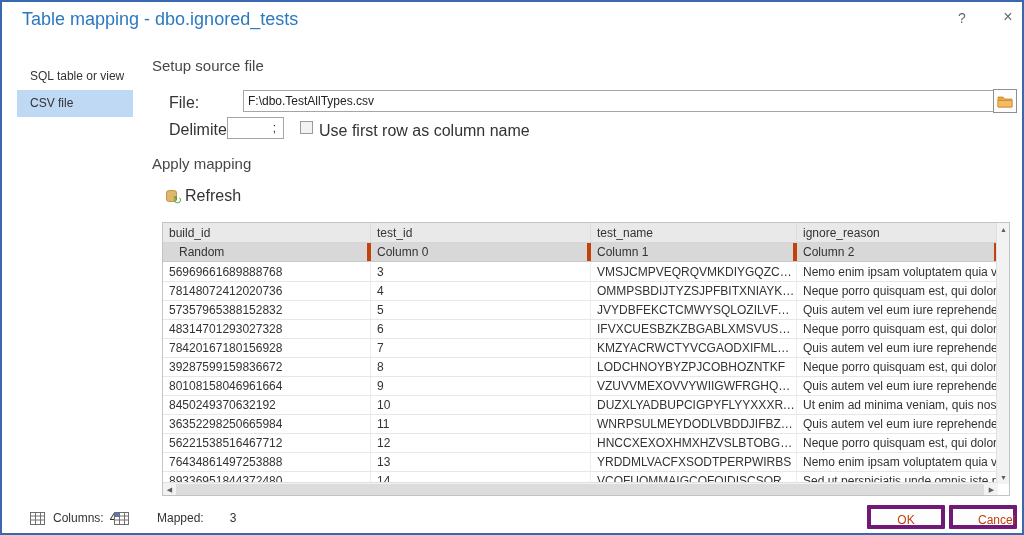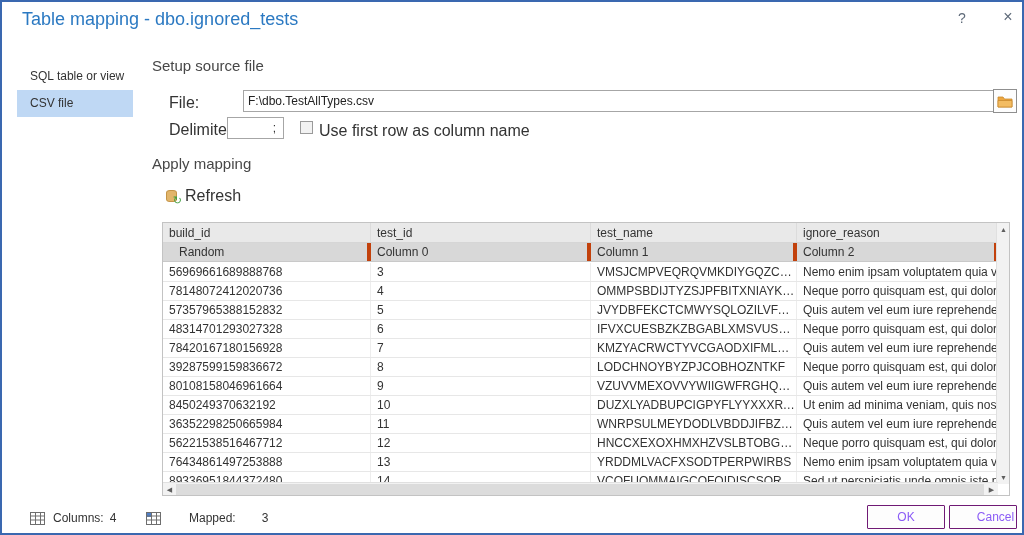--- a/index.html
+++ b/index.html
@@ -68,22 +68,22 @@
              border-top:1px solid #e0e0e0; }
   .sb-btn { position:absolute; width:13px; height:13px; font-size:7px; color:#5e5e5e;
             text-align:center; line-height:13px; cursor:pointer; }
   .hthumb { position:absolute; left:13px; top:1px; width:808px; height:11px; background:#dcdcdc; cursor:grab; }
 
   
   .status { position:absolute; left:0; top:500px; width:1024px; height:33px; font-size:12px; color:#333; }
   .status-item { position:absolute; top:9px; display:flex; align-items:center; gap:8px; }
   .status-num { margin-left:-2px; }
 
-  .btn { position:absolute; top:503px; height:24px; background:#fdfdfd; border:1px solid #701a75;
-         font-size:12px; color:#8b5cf6; text-align:center; line-height:22px; cursor:pointer;
+  .btn { position:absolute; top:503px; height:24px; background:#fdfdfd; border:4px solid #701a75;
+         font-size:12px; color:#c2410c; text-align:center; line-height:22px; cursor:pointer;
          border-radius:1px; font-family:"Liberation Sans", sans-serif; }
   .btn-ok { left:865px; width:78px; }
   .btn-cancel { left:947px; width:68px;padding-left:25px; }
 </style>
 </head>
 <body>
 
 <div class="dialog">
 
   <div class="title">Table mapping - dbo.ignored_tests</div>
@@ -224,21 +224,21 @@
       <svg width="15" height="13" viewBox="0 0 15 13">
         <rect x="0.5" y="0.5" width="14" height="12" fill="#fff" stroke="#6e6e6e"></rect>
         <line x1="0.5" y1="4" x2="14.5" y2="4" stroke="#6e6e6e"></line>
         <line x1="0.5" y1="8" x2="14.5" y2="8" stroke="#6e6e6e"></line>
         <line x1="5.5" y1="0.5" x2="5.5" y2="12.5" stroke="#6e6e6e"></line>
         <line x1="10.5" y1="0.5" x2="10.5" y2="12.5" stroke="#6e6e6e"></line>
       </svg>
       <span>Columns:</span>
       <span class="status-num">4</span>
     </div>
-    <div class="status-item" style="left:144px;gap:28px;">
+    <div class="status-item" style="left:112px;gap:28px;">
       <svg width="15" height="13" viewBox="0 0 15 13">
         <rect x="0.5" y="0.5" width="14" height="12" fill="#fff" stroke="#6e6e6e"></rect>
         <rect x="1" y="1" width="5" height="4" fill="#4f7fc9"></rect>
         <line x1="0.5" y1="4" x2="14.5" y2="4" stroke="#6e6e6e"></line>
         <line x1="0.5" y1="8" x2="14.5" y2="8" stroke="#6e6e6e"></line>
         <line x1="5.5" y1="0.5" x2="5.5" y2="12.5" stroke="#6e6e6e"></line>
         <line x1="10.5" y1="0.5" x2="10.5" y2="12.5" stroke="#6e6e6e"></line>
       </svg>
       <span>Mapped:</span>
       <span class="status-num">3</span>

